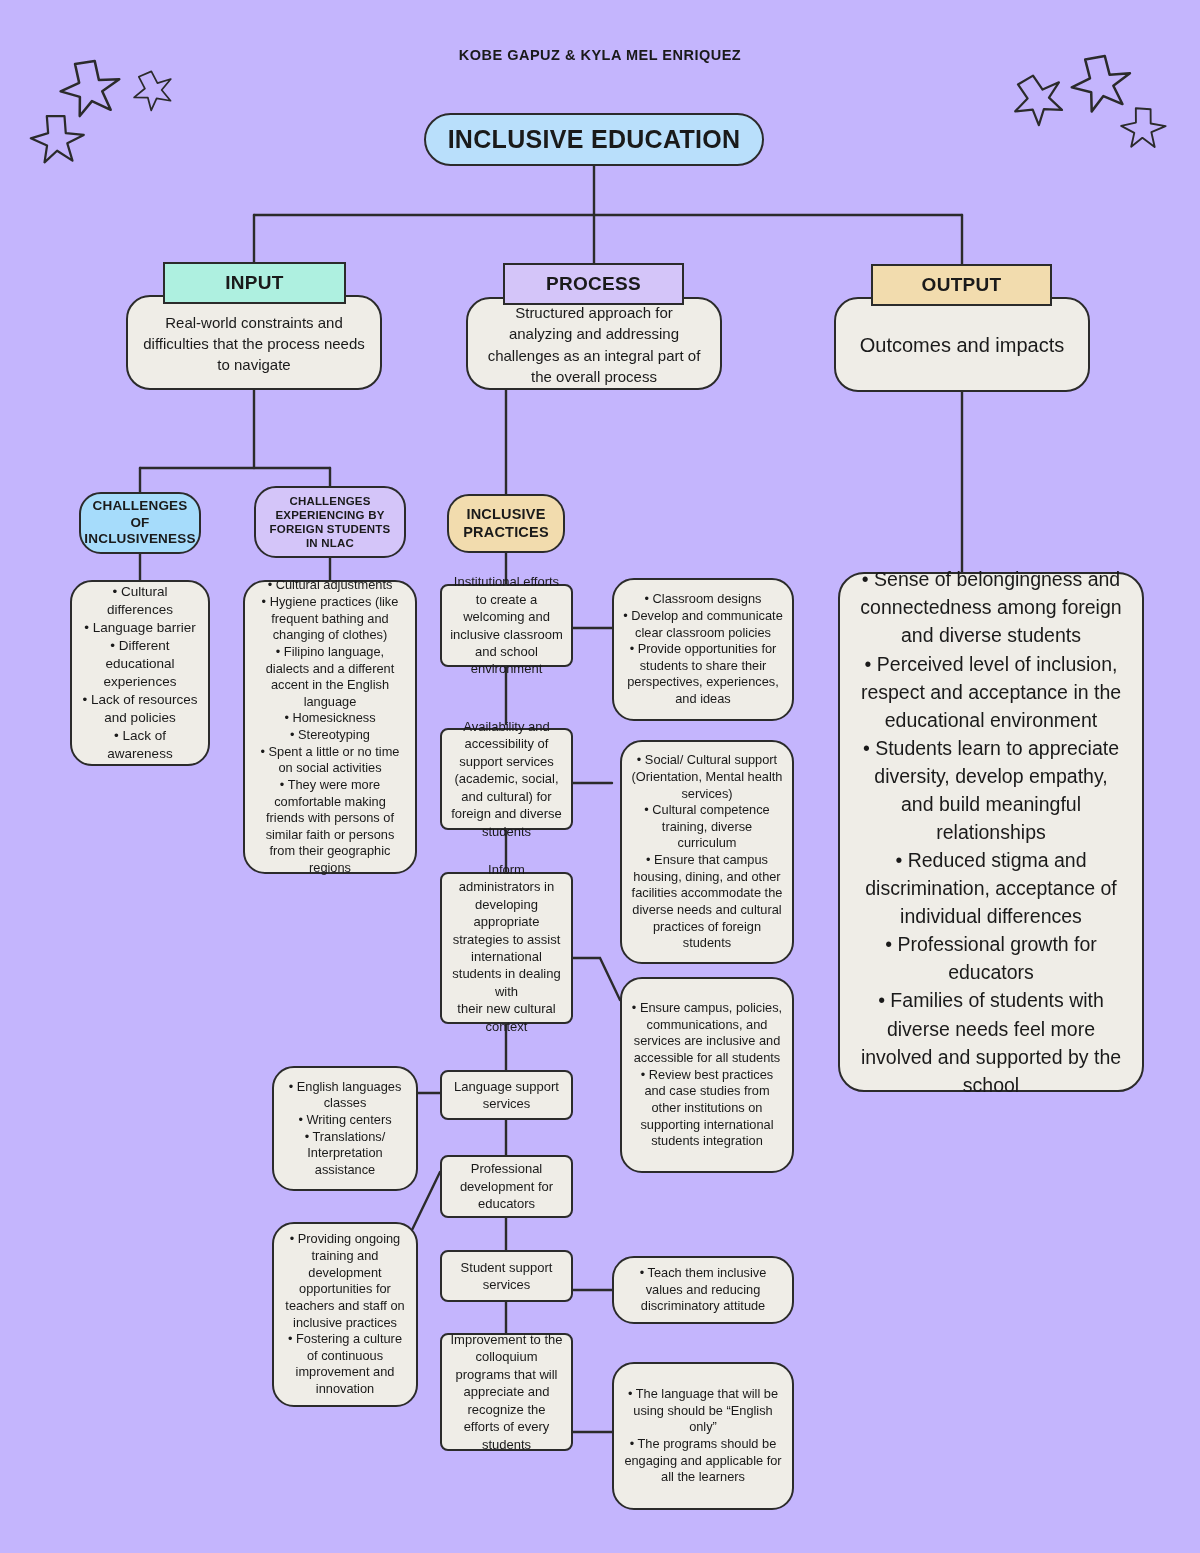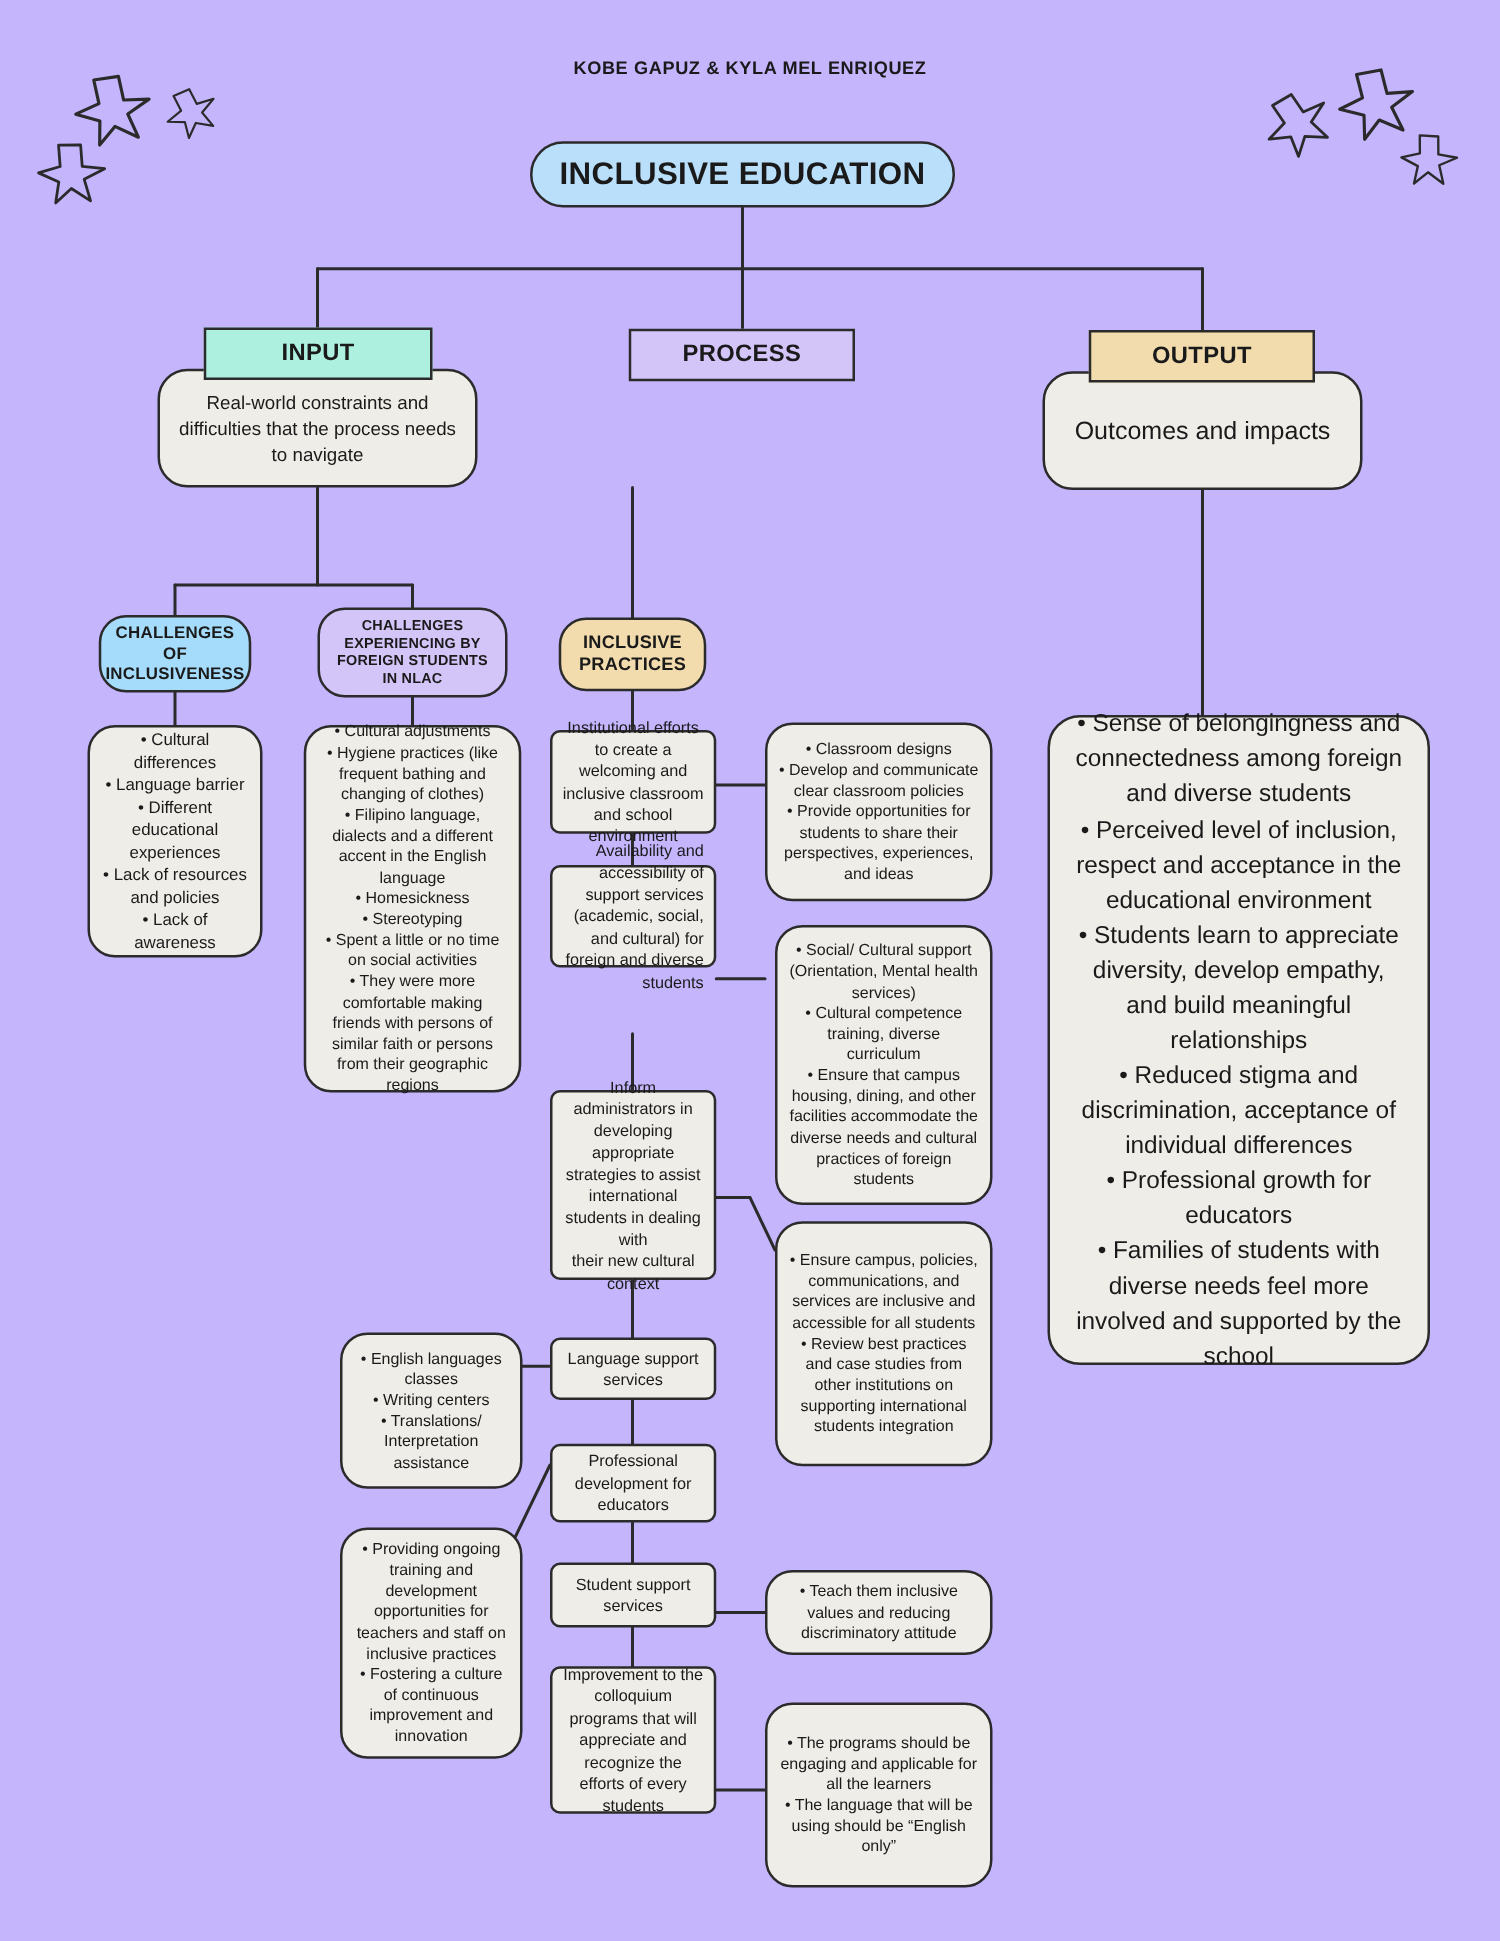--- a/index.html
+++ b/index.html
@@ -194,20 +194,23 @@
     <span>INCLUSIVE EDUCATION</span>
   </div>
 
   <div class="node cat-body" style="left:126px; top:295px; width:256px; height:95px;">
     <span>Real-world constraints and difficulties that the process needs to navigate</span>
   </div>
   <div class="node cat-head input" style="left:163px; top:262px; width:183px; height:42px;">
     <span>INPUT</span>
   </div>
 
+  <div class="node cat-body" style="left:466px; top:297px; width:256px; height:93px;">
+    <span>Structured approach for analyzing and addressing challenges as an integral part of the overall process</span>
+  </div>
   <div class="node cat-head process" style="left:503px; top:263px; width:181px; height:42px;">
     <span>PROCESS</span>
   </div>
 
   <div class="node cat-body big" style="left:834px; top:297px; width:256px; height:95px;">
     <span>Outcomes and impacts</span>
   </div>
   <div class="node cat-head output" style="left:871px; top:264px; width:181px; height:42px;">
     <span>OUTPUT</span>
   </div>
@@ -240,21 +243,21 @@
         <p>• Homesickness</p>
         <p>• Stereotyping</p>
         <p>• Spent a little or no time on social activities</p>
         <p>• They were more comfortable making friends with persons of similar faith or persons from their geographic regions</p>
       </div>
   </div>
 
   <div class="node proc-step" style="left:440px; top:584px; width:133px; height:83px;">
     <span>Institutional efforts to create a welcoming and inclusive classroom and school environment</span>
   </div>
-  <div class="node proc-step" style="left:440px; top:692px; width:133px; height:82px;text-align:right;">
+  <div class="node proc-step" style="left:440px; top:728px; width:133px; height:102px;">
     <span>Availability and accessibility of support services (academic, social, and cultural) for foreign and diverse students</span>
   </div>
   <div class="node proc-step" style="left:440px; top:872px; width:133px; height:152px;">
     <span>Inform administrators in developing appropriate strategies to assist international students in dealing with<br>their new cultural context</span>
   </div>
   <div class="node proc-step pill" style="left:440px; top:1070px; width:133px; height:50px;">
     <span>Language support services</span>
   </div>
   <div class="node proc-step pill" style="left:440px; top:1155px; width:133px; height:63px;">
     <span>Professional development for educators</span>
@@ -286,22 +289,22 @@
         <p>• Review best  practices and case studies from other institutions on supporting international students integration</p>
       </div>
   </div>
   <div class="node detail sm pill" style="left:612px; top:1256px; width:182px; height:68px;">
     <div class="inner">
         <p>• Teach them inclusive values and reducing discriminatory attitude</p>
       </div>
   </div>
   <div class="node detail sm" style="left:612px; top:1362px; width:182px; height:148px;">
     <div class="inner">
+        <p>• The language that will be using should be “English only”</p>
         <p>• The programs should be engaging and applicable for all the learners</p>
-        <p>• The language that will be using should be “English only”</p>
       </div>
   </div>
 
   <div class="node detail sm" style="left:272px; top:1066px; width:146px; height:125px;">
     <div class="inner">
         <p>• English languages classes</p>
         <p>• Writing centers</p>
         <p>• Translations/ Interpretation assistance</p>
       </div>
   </div>

